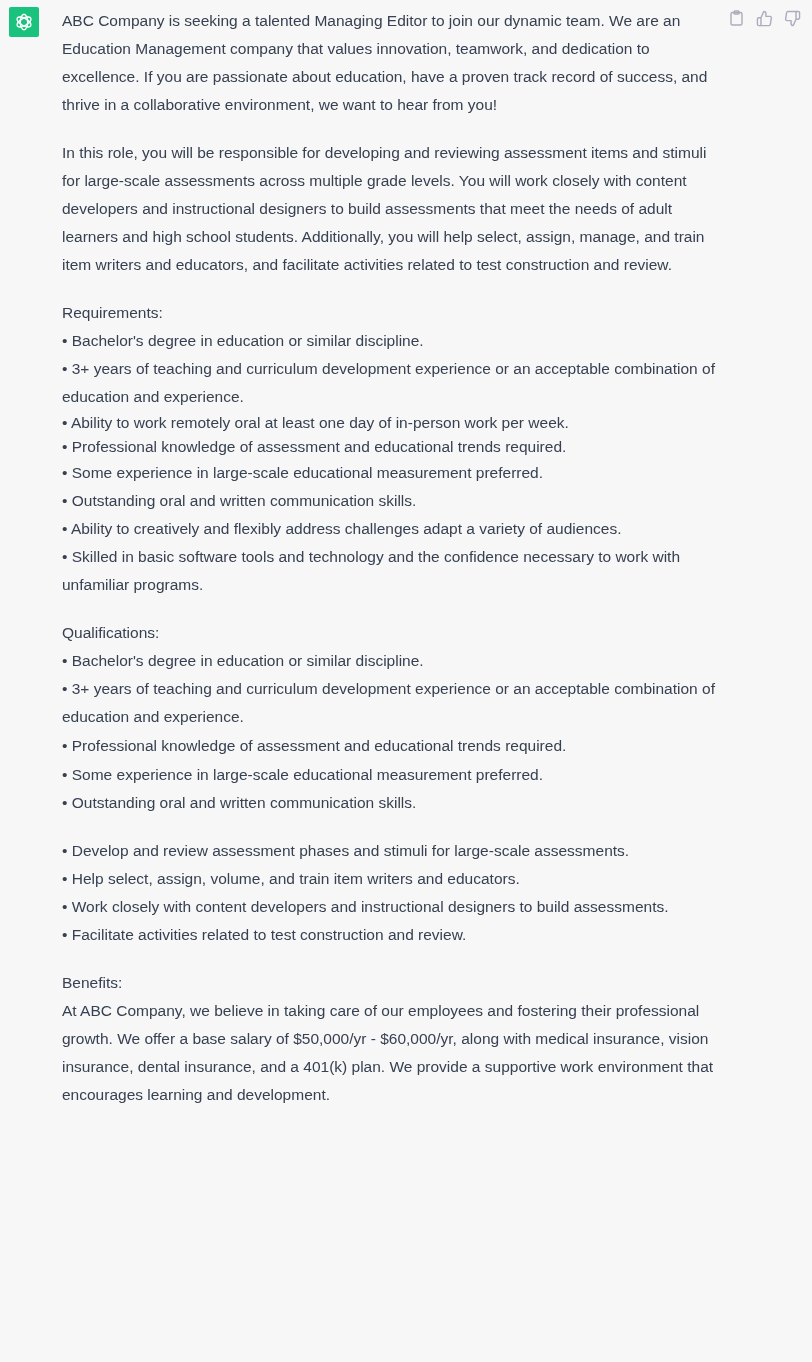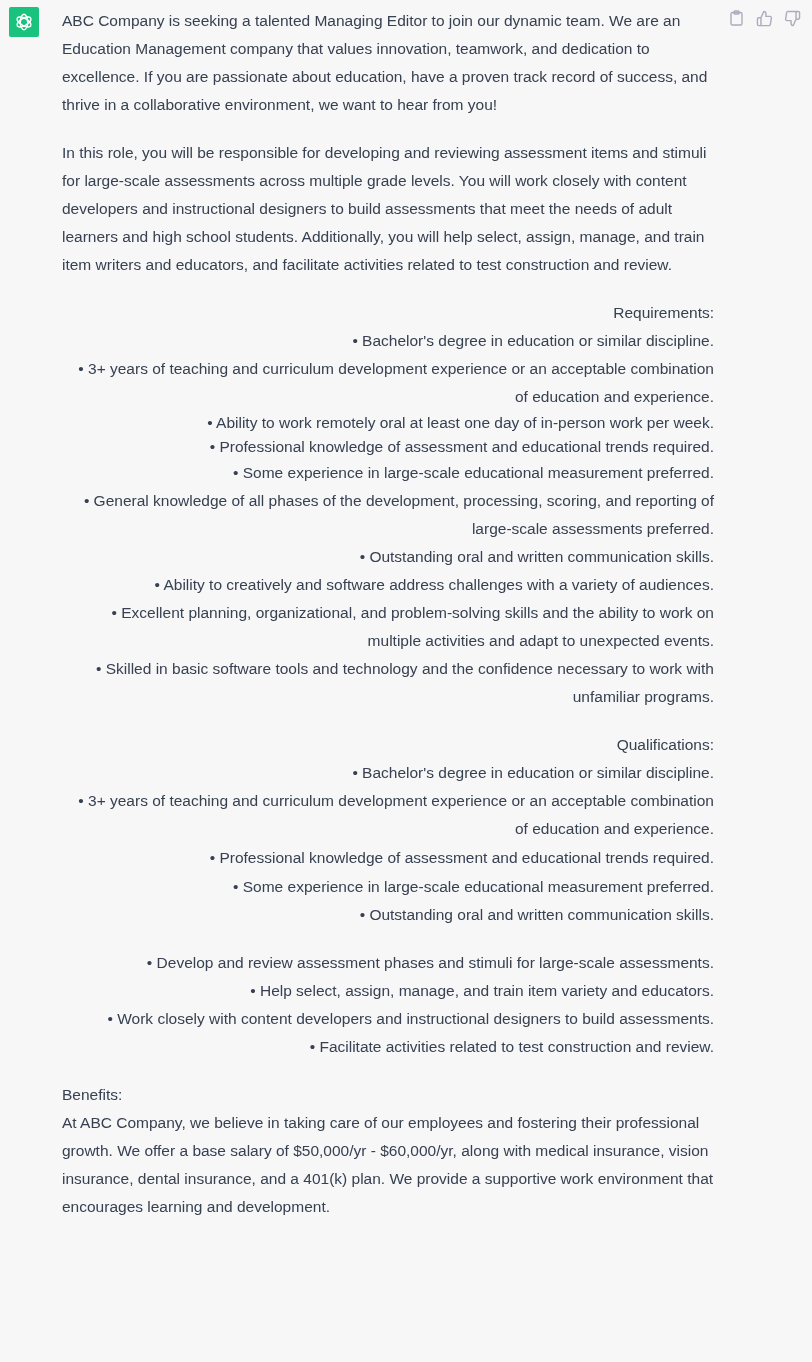--- a/index.html
+++ b/index.html
@@ -14,21 +14,21 @@
   .avatar {
     position:absolute; left:9px; top:7px; width:30px; height:30px;
     background:#19c37d; border-radius:2px;
     display:flex; align-items:center; justify-content:center;
   }
   .actions { position:absolute; top:9px; left:727px; display:flex; gap:10px; }
   .actions .btn { width:18px; height:18px; display:flex; align-items:center; justify-content:center; cursor:pointer; }
   .content { position:absolute; left:62px; top:7px; width:660px; }
   .para { line-height:28px; margin:0 0 20px 0; }
   .line { line-height:28px; display:block; }
-  .bullets { margin:0 8px 20px 0;text-align:right; }
+  .bullets { margin:0 0 20px 0; }
   .bullet { line-height:28px; }
   .bullet.tight { line-height:24px; }
 </style>
 </head>
 <body>
 
 <div class="msg">
   <div class="avatar">
     <svg width="22" height="22" viewBox="0 0 24 24" fill="none" stroke="#fff" stroke-width="1.5">
       <ellipse cx="12" cy="12" rx="4" ry="8.5" transform="rotate(0 12 12)"></ellipse>
@@ -65,39 +65,37 @@
       <span class="line">In this role, you will be responsible for developing and reviewing assessment items and stimuli for large-scale assessments across multiple grade levels. You will work closely with content developers and instructional designers to build assessments that meet the needs of adult learners and high school students. Additionally, you will help select, assign, manage, and train item writers and educators, and facilitate activities related to test construction and review.</span>
     </div>
 
     <div class="bullets">
       <span class="line">Requirements:</span>
       <div class="bullet">• Bachelor's degree in education or similar discipline.</div>
       <div class="bullet">• 3+ years of teaching and curriculum development experience or an acceptable combination of education and experience.</div>
       <div class="bullet tight">• Ability to work remotely oral at least one day of in-person work per week.</div>
       <div class="bullet tight">• Professional knowledge of assessment and educational trends required.</div>
       <div class="bullet">• Some experience in large-scale educational measurement preferred.</div>
-      <div class="bullet">• General knowledge of all phases of the development, processing, scoring, and reporting of large-scale assessments preferred.</div>
       <div class="bullet">• Outstanding oral and written communication skills.</div>
-      <div class="bullet">• Ability to creatively and software address challenges with a variety of audiences.</div>
-      <div class="bullet">• Excellent planning, organizational, and problem-solving skills and the ability to work on multiple activities and adapt to unexpected events.</div>
+      <div class="bullet">• Ability to creatively and flexibly address challenges adapt a variety of audiences.</div>
       <div class="bullet">• Skilled in basic software tools and technology and the confidence necessary to work with unfamiliar programs.</div>
     </div>
 
     <div class="bullets">
       <span class="line">Qualifications:</span>
       <div class="bullet">• Bachelor's degree in education or similar discipline.</div>
       <div class="bullet">• 3+ years of teaching and curriculum development experience or an acceptable combination of education and experience.</div>
       <div class="bullet" style="line-height:30px">• Professional knowledge of assessment and educational trends required.</div>
       <div class="bullet">• Some experience in large-scale educational measurement preferred.</div>
       <div class="bullet">• Outstanding oral and written communication skills.</div>
     </div>
 
     <div class="bullets">
       <div class="bullet">• Develop and review assessment phases and stimuli for large-scale assessments.</div>
-      <div class="bullet">• Help select, assign, manage, and train item variety and educators.</div>
+      <div class="bullet">• Help select, assign, volume, and train item writers and educators.</div>
       <div class="bullet">• Work closely with content developers and instructional designers to build assessments.</div>
       <div class="bullet">• Facilitate activities related to test construction and review.</div>
     </div>
 
     <div class="para">
       <span class="line">Benefits:</span>
       <span class="line">At ABC Company, we believe in taking care of our employees and fostering their professional growth. We offer a base salary of $50,000/yr - $60,000/yr, along with medical insurance, vision insurance, dental insurance, and a 401(k) plan. We provide a supportive work environment that encourages learning and development.</span>
     </div>
   </div>
 </div>

